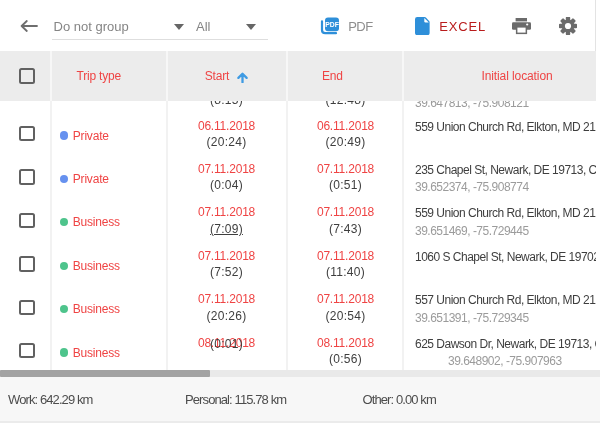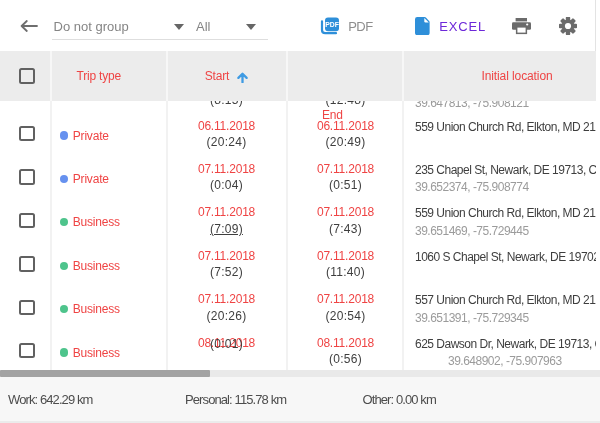--- a/index.html
+++ b/index.html
@@ -91,42 +91,42 @@
 <div class="a" style="left:49.8px;top:51px;width:2px;height:50px;background:#f7f7f7;z-index:11;"></div>
 <div class="a" style="left:166.2px;top:51px;width:2px;height:50px;background:#f7f7f7;z-index:11;"></div>
 <div class="a" style="left:286.2px;top:51px;width:2px;height:50px;background:#f7f7f7;z-index:11;"></div>
 <div class="a" style="left:402.2px;top:51px;width:2px;height:50px;background:#f7f7f7;z-index:11;"></div>
 <div class="a cb" style="left:19px;top:68.2px;z-index:12;background:transparent;"></div>
 <div class="a t c" style="left:98.7px;top:68px;z-index:12;">Trip type</div>
 <div class="a t" style="left:204.7px;top:68px;z-index:12;letter-spacing:-0.15px;">Start</div>
 <svg class="a" style="left:236.5px;top:72.3px;z-index:12;" width="11" height="11" viewBox="0 0 11 11">
     <path d="M5.5 10.3 V2.2 M1.4 5.9 L5.5 1.8 L9.6 5.9" fill="none" stroke="#3f9be3" stroke-width="2.3" stroke-linecap="round" stroke-linejoin="round"></path>
   </svg>
-<div class="a t c" style="left:332.3px;top:68px;z-index:12;margin-top:39px;">End</div>
+<div class="a t c" style="left:332.3px;top:68px;z-index:12;">End</div>
 <div class="a t c" style="left:517px;top:68px;z-index:12;letter-spacing:-0.1px;">Initial location</div>
 <div class="a" style="left:0;top:0;width:600px;height:51px;background:#fff;z-index:20;"></div>
 <svg class="a" style="left:20px;top:20px;z-index:21;" width="18" height="12" viewBox="0 0 18 12">
     <path d="M17 6 H1.6 M6.8 1 L1.6 6 L6.8 11" fill="none" stroke="#6e6e6e" stroke-width="1.8" stroke-linecap="round" stroke-linejoin="round"></path>
   </svg>
 <div class="a" style="left:53.5px;top:19.3px;font-size:13px;color:#858585;z-index:21;">Do not group</div>
 <div class="a" style="left:174px;top:24px;width:0;height:0;border-left:5.5px solid transparent;border-right:5.5px solid transparent;border-top:6px solid #666;z-index:21;"></div>
 <div class="a" style="left:196px;top:19.3px;font-size:13px;color:#858585;z-index:21;">All</div>
 <div class="a" style="left:245.5px;top:24px;width:0;height:0;border-left:5.5px solid transparent;border-right:5.5px solid transparent;border-top:6px solid #666;z-index:21;"></div>
 <div class="a" style="left:52px;top:38.8px;width:216px;height:1px;background:#dedede;z-index:21;"></div>
 <svg class="a" style="left:320px;top:16px;z-index:21;" width="22" height="20" viewBox="0 0 22 20">
     <path d="M2 5.3 V14 Q2 17.2 5.2 17.2 H16" fill="none" stroke="#2e8fd9" stroke-width="2.2" stroke-linecap="round"></path>
     <rect x="5" y="1.6" width="14" height="13.6" rx="3" fill="#2e8fd9"></rect>
     <text x="12" y="10.9" font-family="Liberation Sans,sans-serif" font-size="6.8" font-weight="bold" fill="#fff" text-anchor="middle">PDF</text>
   </svg>
 <div class="a" style="left:348.3px;top:18.5px;font-size:13px;color:#8e8e8e;letter-spacing:-0.6px;z-index:21;">PDF</div>
 <svg class="a" style="left:414.8px;top:17.2px;z-index:21;" width="15" height="18.2" viewBox="0 0 15 18.2">
     <path d="M2.2 0 H9.6 C10.1 0 10.55 0.2 10.9 0.54 L14.1 3.9 C14.44 4.24 14.64 4.7 14.64 5.2 V16 A2.2 2.2 0 0 1 12.44 18.2 H2.2 A2.2 2.2 0 0 1 0 16 V2.2 A2.2 2.2 0 0 1 2.2 0 Z" fill="#2e8fd9"></path>
     <path d="M9.3 1.1 V4.3 A1.3 1.3 0 0 0 10.6 5.6 H13.8 Z" fill="#fff"></path>
   </svg>
-<div class="a" style="left:439.3px;top:18.5px;font-size:13px;color:#6d28d9;letter-spacing:0.8px;z-index:21;">EXCEL</div>
+<div class="a" style="left:439.3px;top:18.5px;font-size:13px;color:#b91c1c;letter-spacing:0.8px;z-index:21;">EXCEL</div>
 <svg class="a" style="left:511.5px;top:17.8px;z-index:21;" width="19" height="17" viewBox="0 0 19 17">
     <rect x="3.6" y="0" width="11.4" height="3.4" fill="#6b6b6b"></rect>
     <rect x="0" y="4.3" width="19" height="7.5" rx="1.3" fill="#6b6b6b"></rect>
     <rect x="3.9" y="9.4" width="11.2" height="6.7" fill="#6b6b6b"></rect>
     <rect x="5.4" y="9.6" width="8.2" height="5.0" fill="#fff"></rect>
     <circle cx="15.2" cy="6.5" r="1.1" fill="#fff"></circle>
   </svg>
 <svg class="a" style="left:558.5px;top:16.5px;z-index:21;" width="18" height="18" viewBox="0 0 18 18">
     <rect x="6.8" y="-0.2" width="4.4" height="5" rx="1.1" fill="#6b6b6b" transform="rotate(0 9 9)"></rect>
     <rect x="6.8" y="-0.2" width="4.4" height="5" rx="1.1" fill="#6b6b6b" transform="rotate(45 9 9)"></rect>

